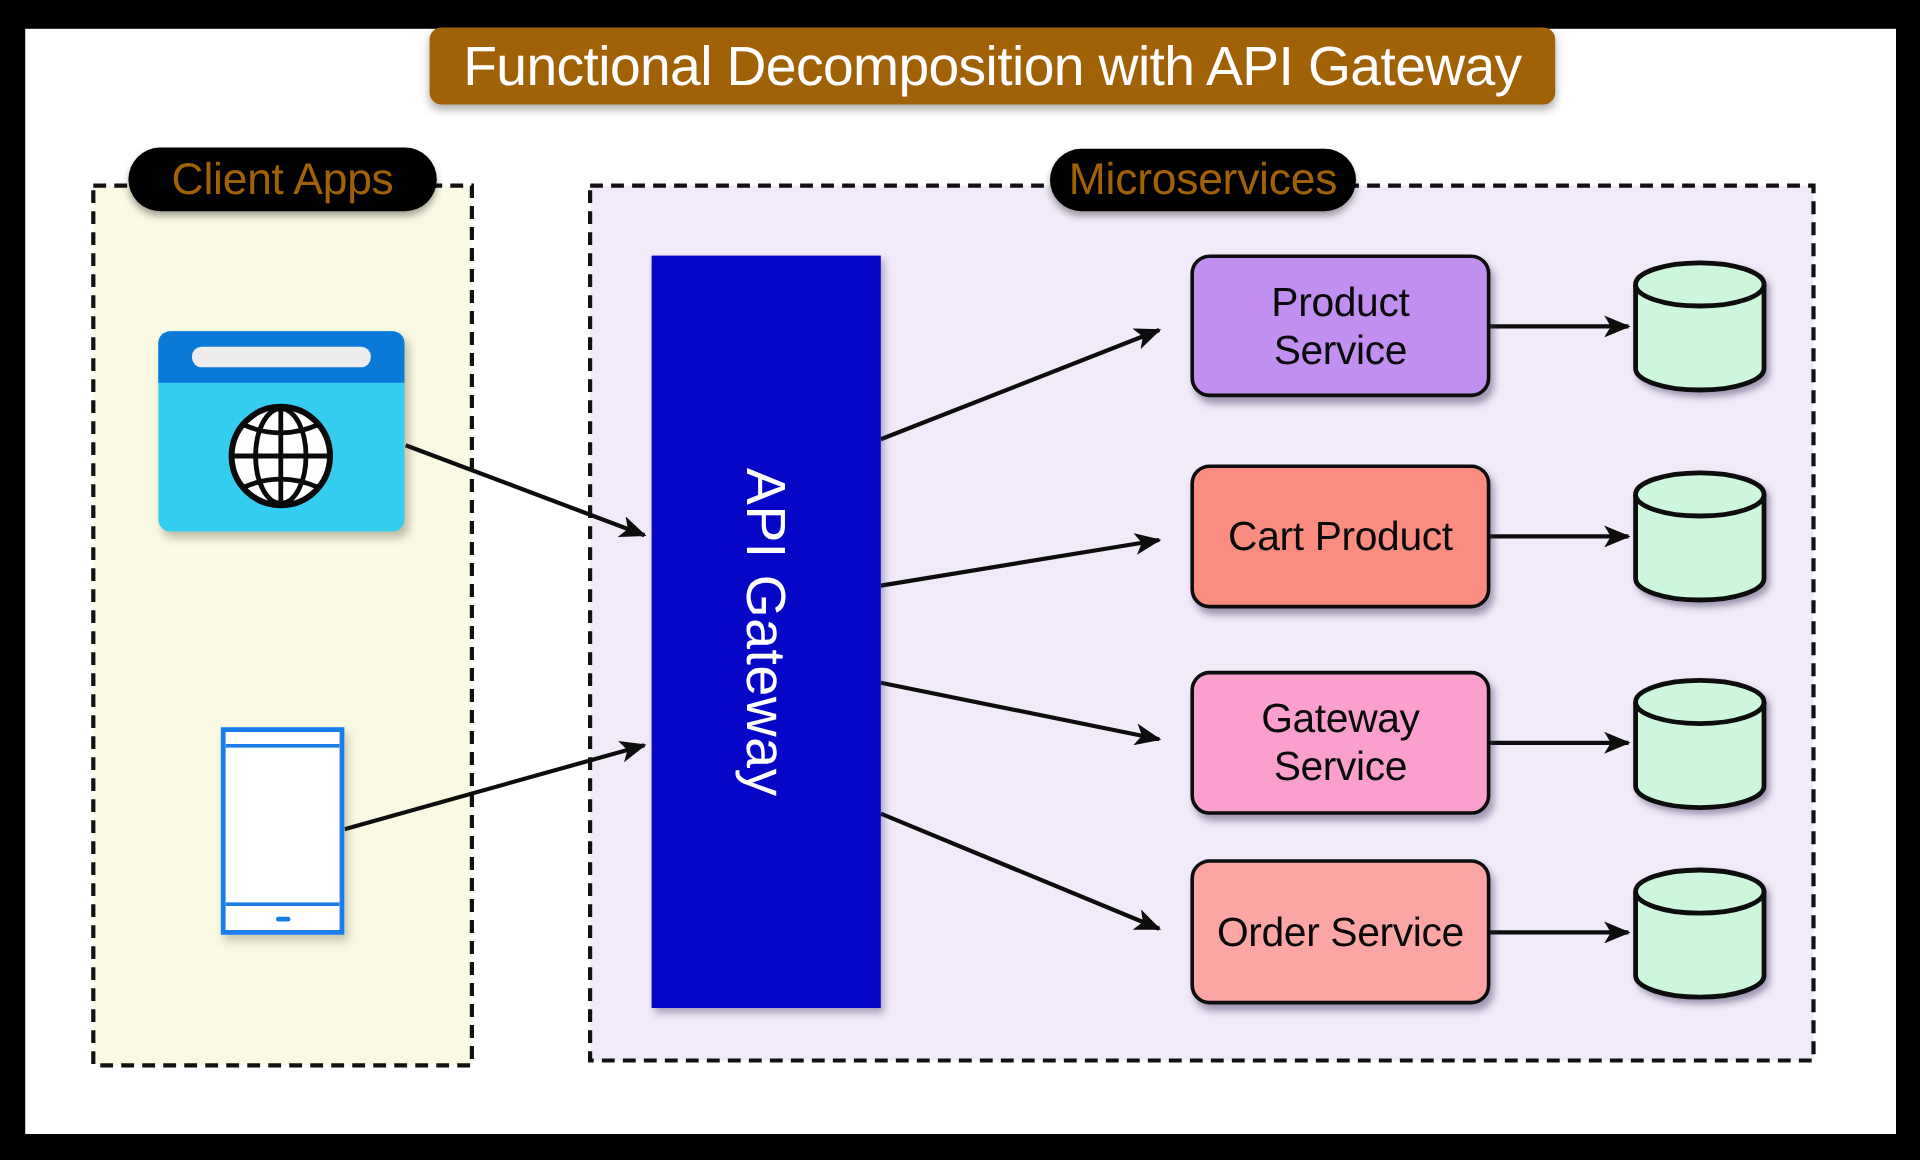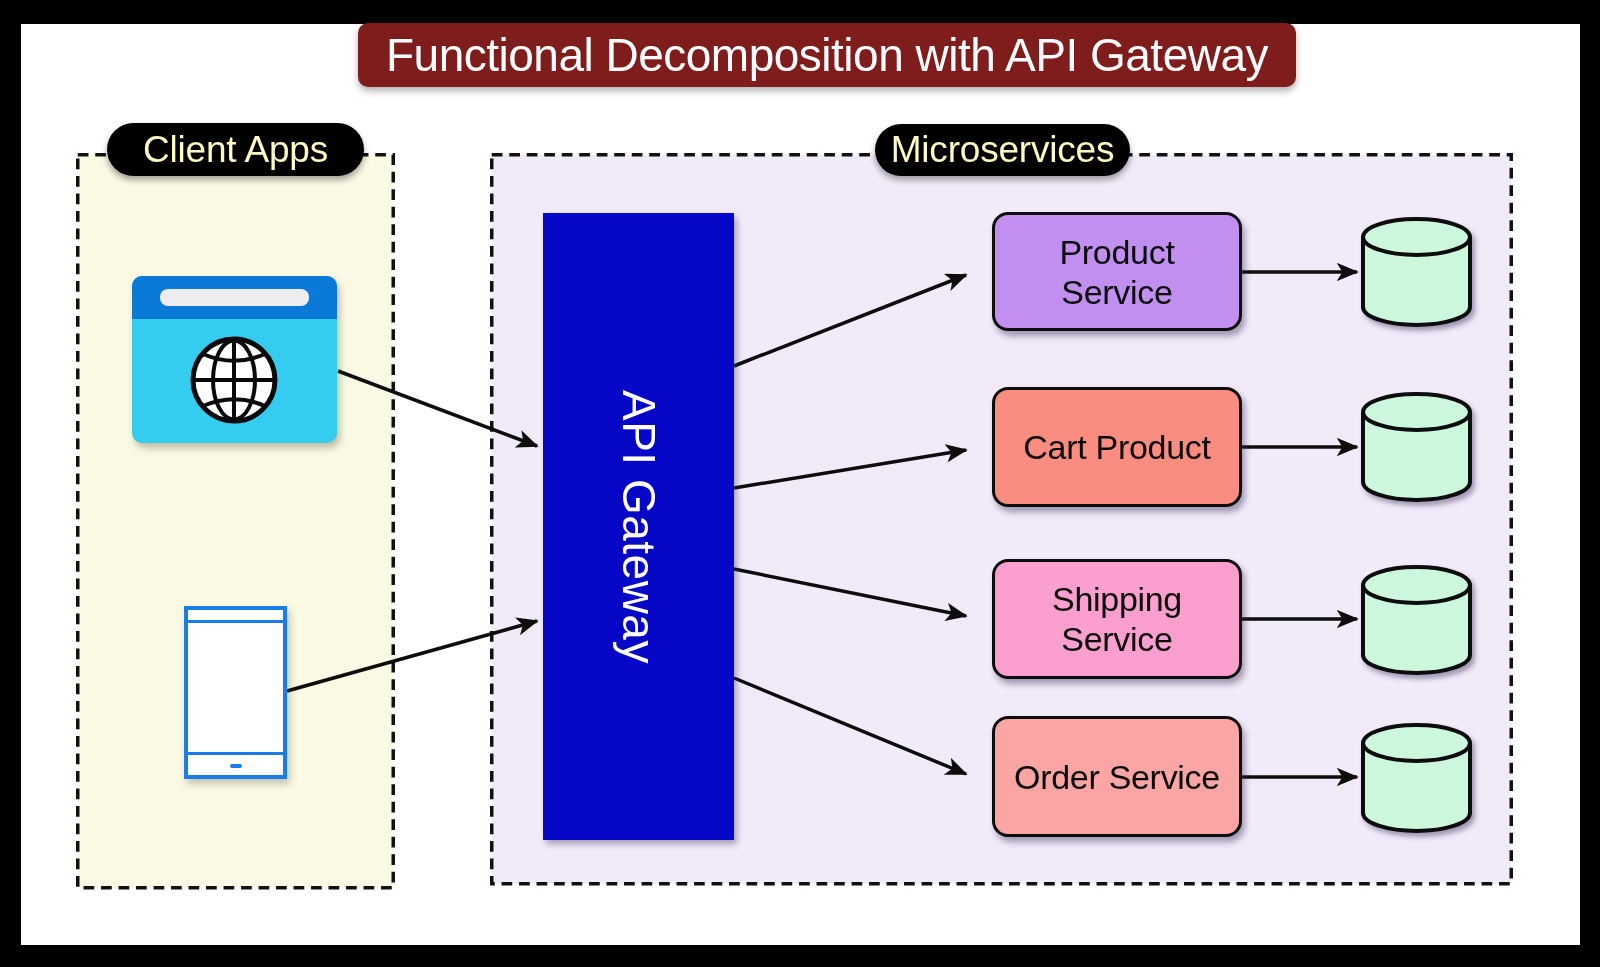--- a/index.html
+++ b/index.html
@@ -32,21 +32,21 @@
 
   
   .group-badge {
     background: #000000;
     border-radius: 27px;
     display: flex; align-items: center; justify-content: center;
     box-shadow: 0 4px 6px rgba(0,0,0,0.35);
     z-index: 3;
   }
   .group-badge .badge-text {
-    color: #fef9c3; font-size: 37px; letter-spacing: -0.2px; white-space: nowrap;
+    color: #a16207; font-size: 37px; letter-spacing: -0.2px; white-space: nowrap;
   }
   #client-apps-badge { left: 107px; top: 123px; width: 257px; height: 53px; }
   #microservices-badge { left: 875px; top: 124px; width: 255px; height: 52px; }
 
   
   #browser-icon {
     left: 132px; top: 276px; width: 205px; height: 167px;
     border-radius: 10px;
     background: #35cdef;
     box-shadow: 3px 5px 7px rgba(80,80,60,0.35);
@@ -157,21 +157,21 @@
       <path d="M 1363 585 L 1363 655 A 53.5 18 0 0 0 1470 655 L 1470 585"></path>
       <ellipse cx="1416.5" cy="585" rx="53.5" ry="18"></ellipse>
     </g>
     <g fill="#cdf7dd">
       <path d="M 1363 743 L 1363 813 A 53.5 18 0 0 0 1470 813 L 1470 743"></path>
       <ellipse cx="1416.5" cy="743" rx="53.5" ry="18"></ellipse>
     </g>
   </g>
 </svg>
 
-<div id="title-banner" class="abs" style="background: #7f1d1d;">
+<div id="title-banner" class="abs" style="background: #a16207;">
   <span class="title-text" style="color: rgb(255, 255, 255);">Functional Decomposition with API Gateway</span>
 </div>
 
 <div id="client-apps-badge" class="abs group-badge" style="background: rgb(0, 0, 0);">
   <span class="badge-text">Client Apps</span>
 </div>
 <div id="microservices-badge" class="abs group-badge" style="background: rgb(0, 0, 0); text-align: right;">
   <span class="badge-text">Microservices</span>
 </div>
 
@@ -202,17 +202,17 @@
   <span class="gateway-text" style="color: rgb(255, 255, 255);">API Gateway</span>
 </div>
 
 <div id="service-node-0" class="abs service-node" style="background: rgb(192, 143, 240);">
   <span class="service-text">Product Service</span>
 </div>
 <div id="service-node-1" class="abs service-node" style="background: rgb(250, 141, 128);">
   <span class="service-text">Cart Product</span>
 </div>
 <div id="service-node-2" class="abs service-node" style="background: rgb(250, 159, 206);">
-  <span class="service-text">Shipping Service</span>
+  <span class="service-text">Gateway Service</span>
 </div>
 <div id="service-node-3" class="abs service-node" style="background: #fca5a5;">
   <span class="service-text">Order Service</span>
 </div>
 
 </body></html>

